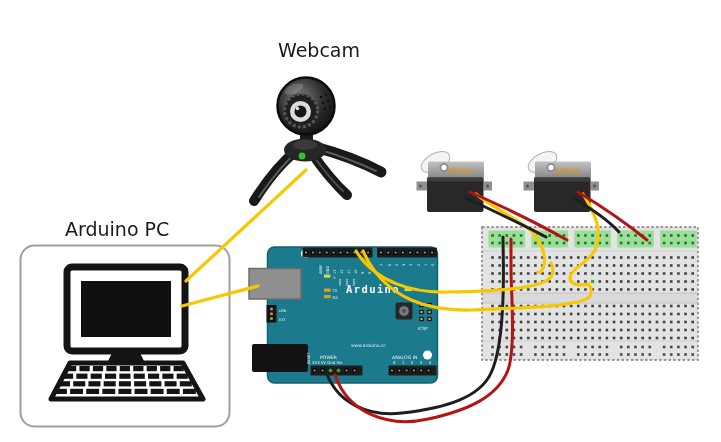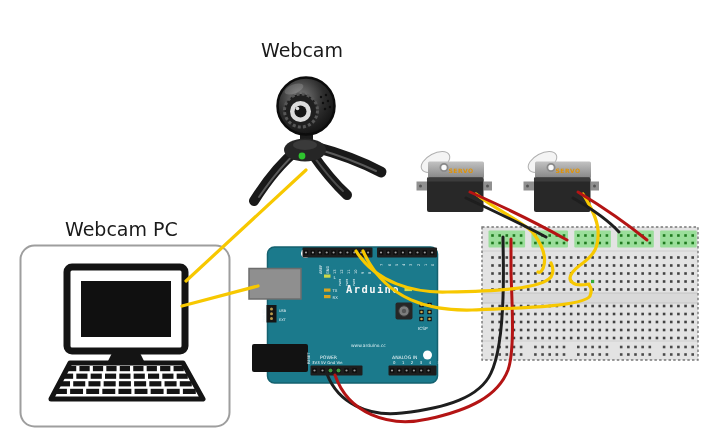--- a/index.html
+++ b/index.html
@@ -703,15 +703,15 @@
     <path class="wire wy" d="M363,251 C386,302 432,311 472,310 C524,308 584,306 590,296 C592,291 591,287 589,285"></path>
     <path class="wire wy" d="M476,194 C497,211 525,222 534,234 C542,245 546,256 544,265 C543,271 540,273 538,272"></path>
     <path class="wire wb" d="M466,198 C496,212 527,227 546,237"></path>
     <path class="wire wr" d="M470,192 C506,208 544,227 567,240"></path>
     <path class="wire wy" d="M583,194 C591,207 597,218 598,230 C599,246 595,254 583,263 C570,272 567,279 573,283 C577,286 584,285 589,284"></path>
     <path class="wire wb" d="M573,198 C592,209 609,221 619,232"></path>
     <path class="wire wr" d="M578,192 C606,209 631,227 647,240"></path>
   </g>
 </svg>
 
-<div class="big-label" style="left:261px;top:39px">Webcam</div>
-<div class="big-label" style="left:65px;top:218px">Webcam PC</div>
+<div class="big-label" style="left:278px;top:39px">Webcam</div>
+<div class="big-label" style="left:65px;top:218px">Arduino PC</div>
 </div>
 
 </body></html>

